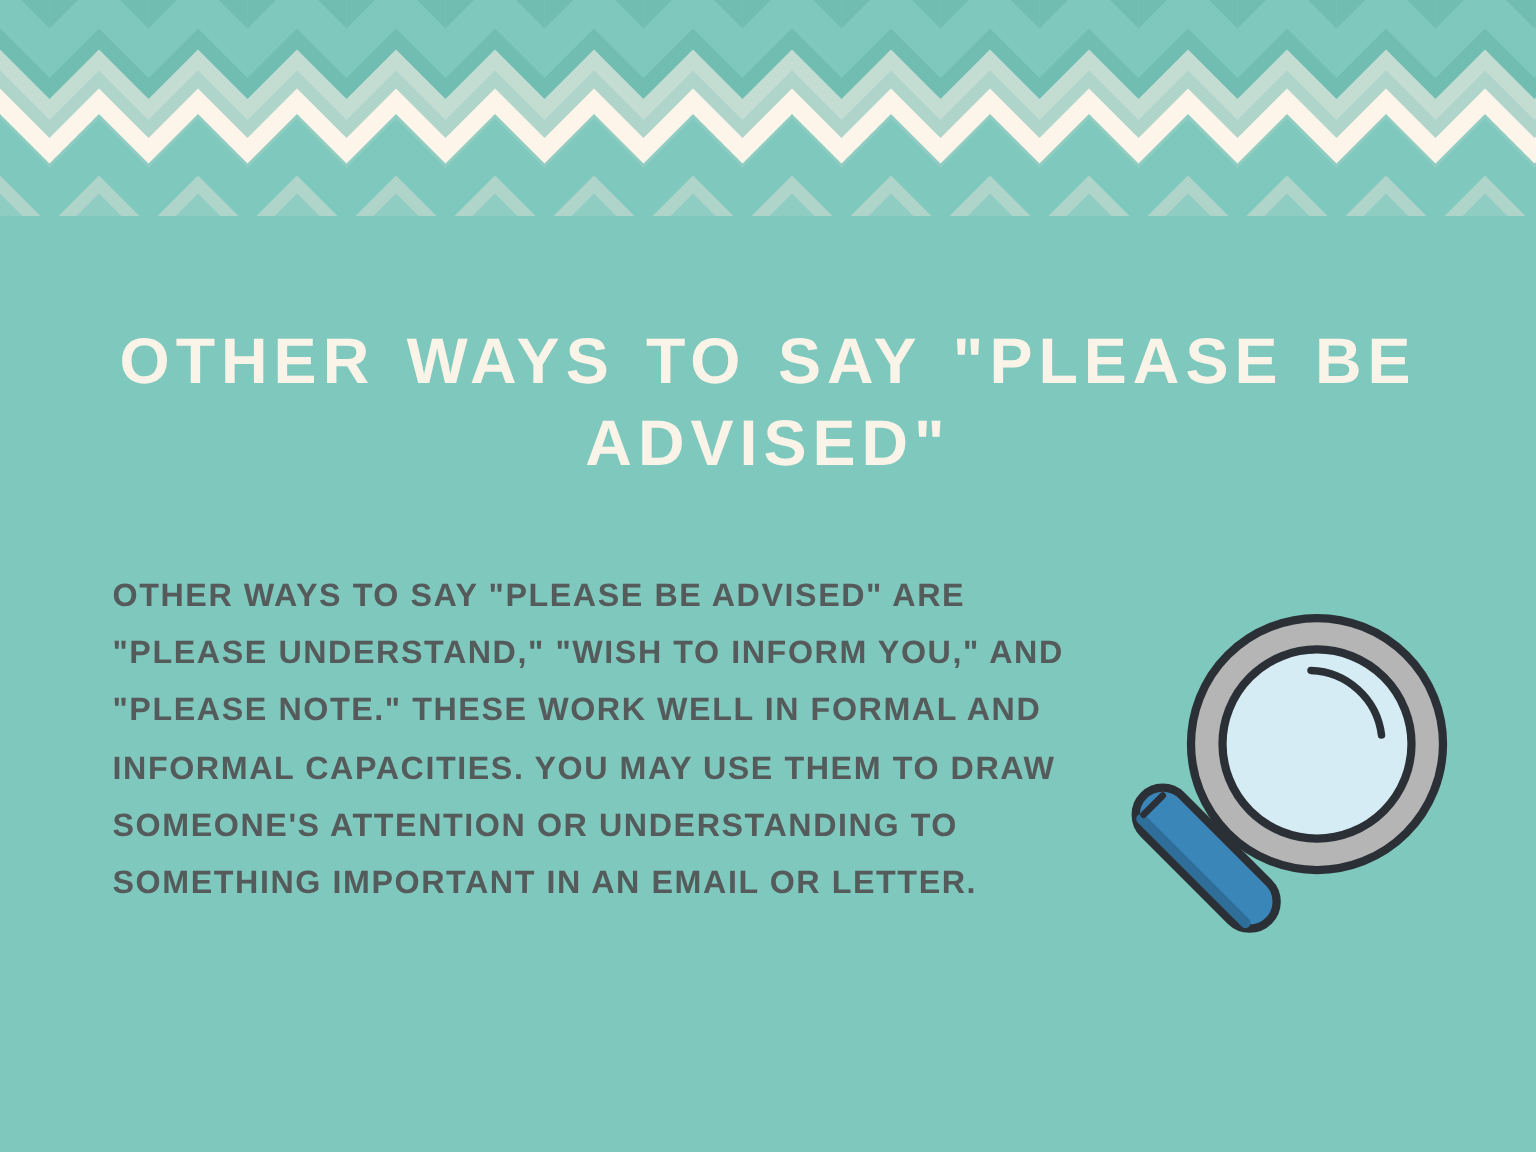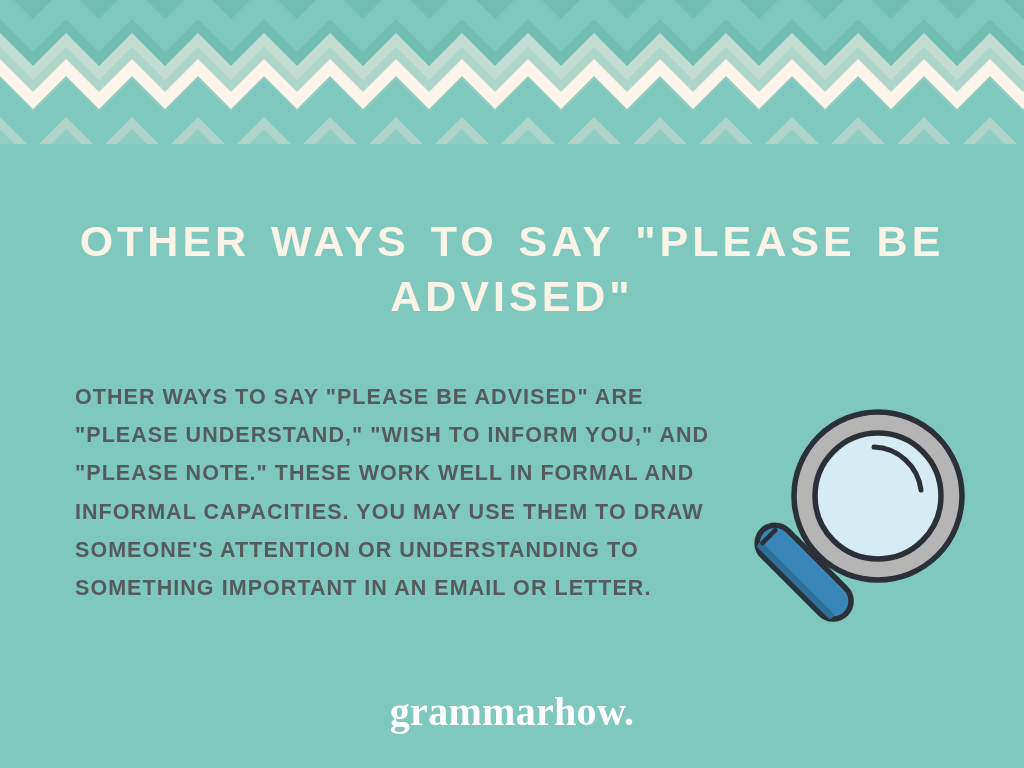--- a/index.html
+++ b/index.html
@@ -146,15 +146,14 @@
 
         <circle cx="176" cy="98" r="84" fill="#B5B5B5"></circle>
 
         <circle cx="176" cy="98" r="63" fill="#D6ECF5"></circle>
 
         <path d="M 172 49 A 49 49 0 0 1 219 92" fill="none" stroke="#2B3036" stroke-width="5"></path>
       </g>
     </svg>
   </div>
 
-  <div id="logo">grammarhow.</div>
 
 </div>
 
 </body></html>

